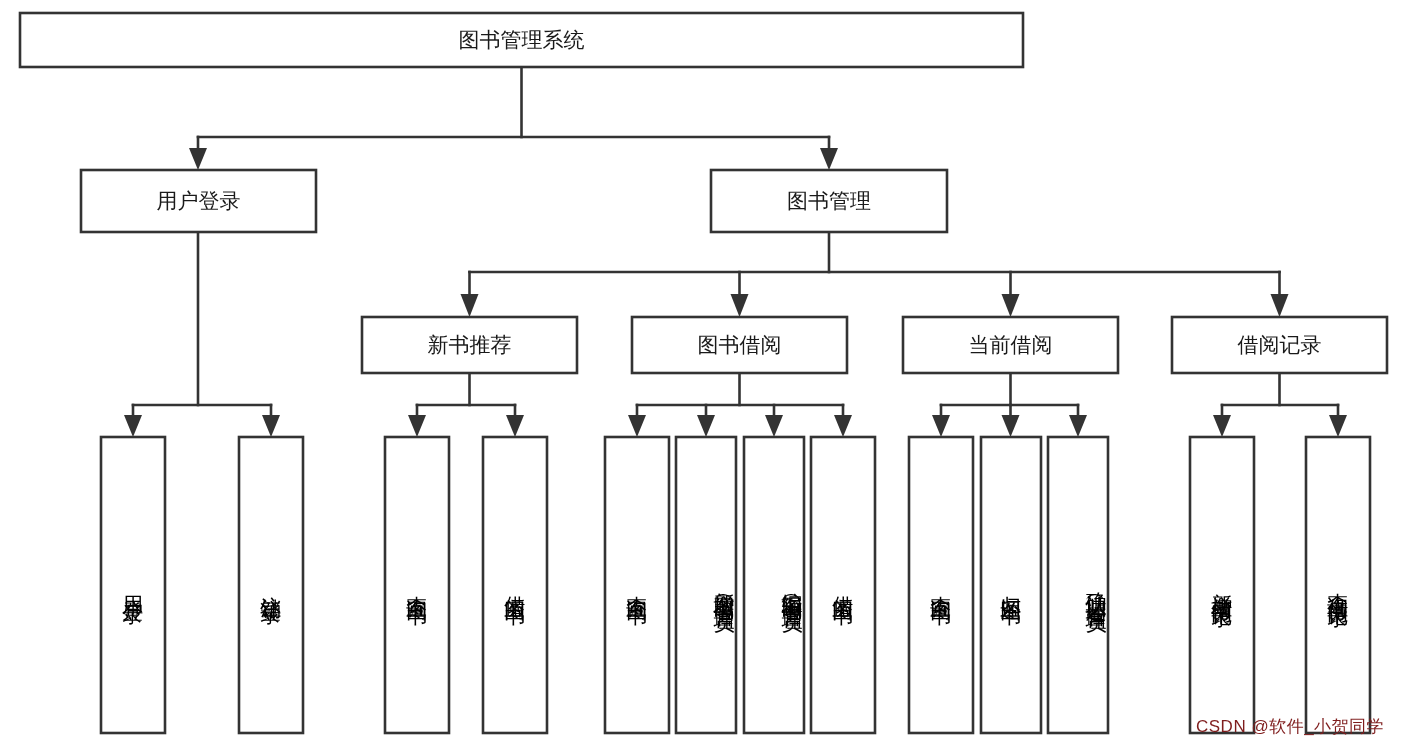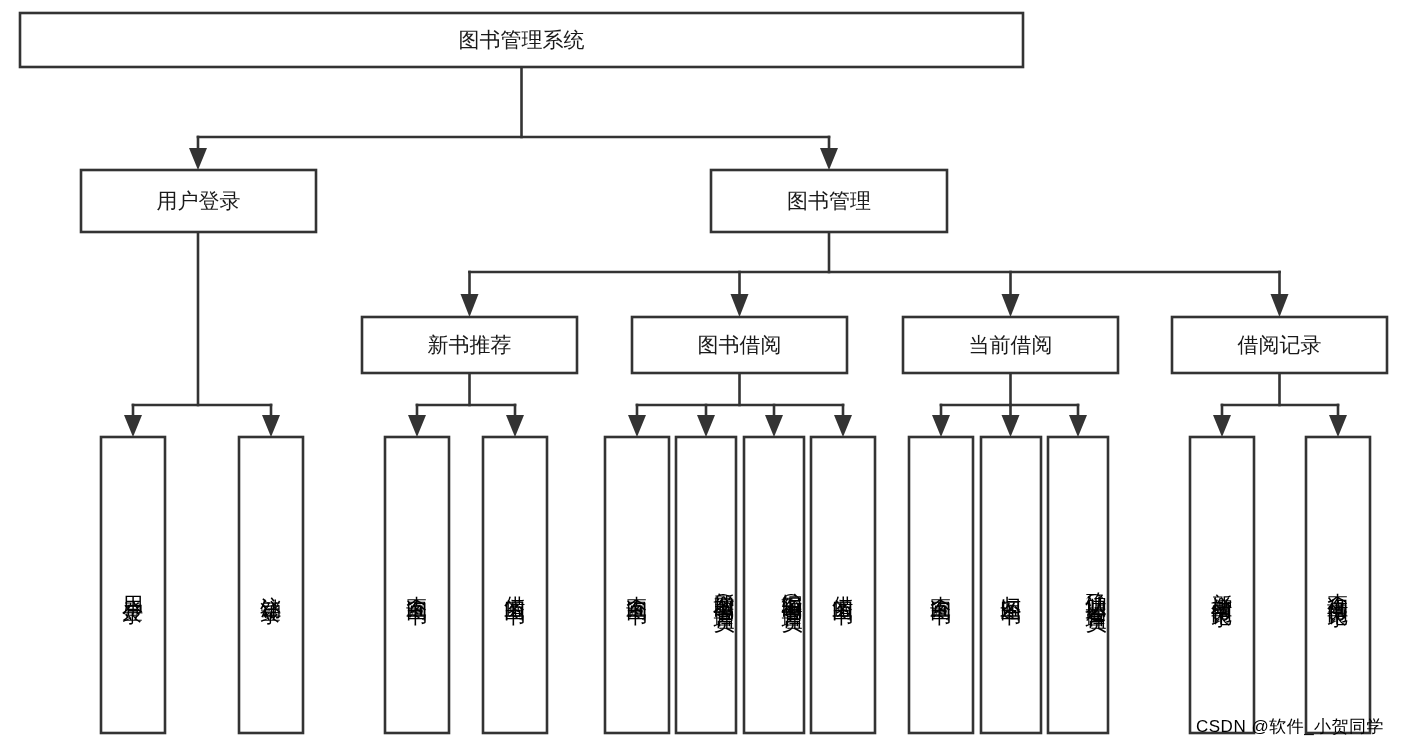--- a/index.html
+++ b/index.html
@@ -69,21 +69,21 @@
     pointer-events: none;
     white-space: nowrap;
   }
   .leaf-label-box.centered {
     align-items: center;
   }
   .watermark {
     position: absolute;
     font-family: "Liberation Sans", "DejaVu Sans", sans-serif;
     font-size: 17px;
-    color: #000000;
+    color: #7f1d1d;
     white-space: nowrap;
     letter-spacing: 0.5px;
   }
 </style>
 </head>
 <body>
 
 <div id="diagram-root">
 
   <svg class="diagram-canvas" viewBox="0 0 1405 747" xmlns="http://www.w3.org/2000/svg">

